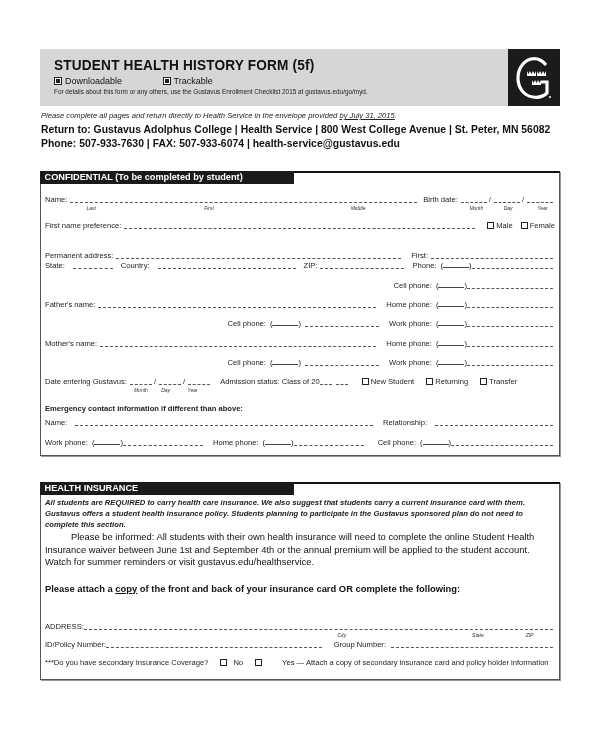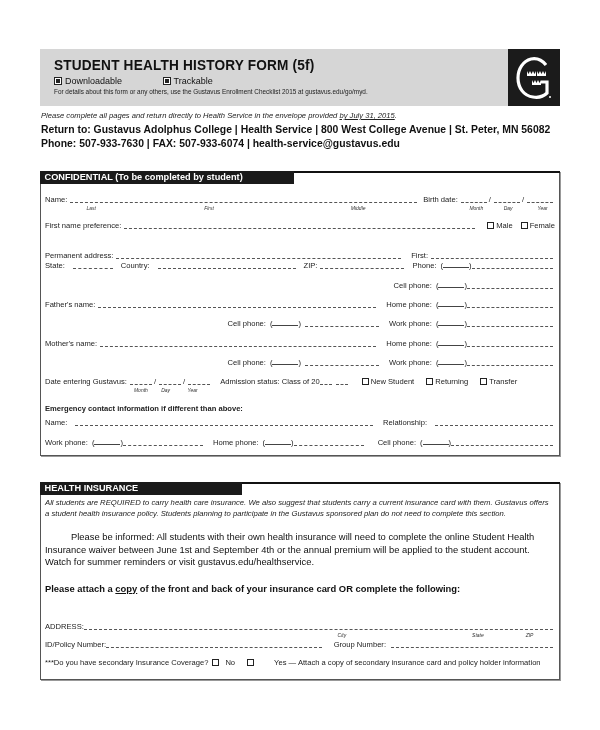--- a/index.html
+++ b/index.html
@@ -60,21 +60,21 @@
   .paren { flex: 0 0 auto; margin-left: 4px; }
   .paren .pb { display: inline-block; width: 26px; border-bottom: 1px solid #444; height: 7px; vertical-align: baseline; }
   .chk { flex: 0 0 auto; display: inline-flex; align-items: center; gap: 2px; margin-left: 10px; }
   .box { display: inline-block; width: 7px; height: 7px; border: 1px solid #222; background: #fff; }
   .bold-lbl { font-weight: bold; }
   .spacer { flex: 0 0 auto; }
 
   .para {
     position: absolute; left: 4px; right: 6px; font-family: "Liberation Sans", sans-serif;
   }
-  .para-italic { font-style: italic; font-size: 7.7px; line-height: 11px; color: #222; top: 15px; }
+  .para-italic { font-style: italic; font-size: 7.7px; line-height: 11px; color: #222; top: 15px; font-weight: bold; }
   .para-info { top: 49px; font-size: 9.4px; line-height: 12.6px; color: #111; }
   .para-info b { font-weight: normal; padding-left: 26px; }
   .para-attach { top: 101px; font-size: 9.4px; font-weight: bold; color: #111; }
   .para-attach u { text-decoration: underline; }
 </style>
 </head>
 <body>
 
 <div class="header-band">
   <div class="header-title">STUDENT HEALTH HISTORY FORM (5f)</div>
@@ -257,21 +257,21 @@
     <span class="paren"><span>(</span><span class="pb"></span><span>)</span></span>
     <span class="fixed" style="width:70px;margin-left:0"></span>
     <span class="lbl" style="margin-left:12px">Cell phone:</span>
     <span class="paren"><span>(</span><span class="pb"></span><span>)</span></span>
     <span class="blank" style="margin-left:0"></span>
   </div>
 </div>
 
 <div class="section sec2">
   <div class="section-top-line"></div>
-  <div class="section-tab" style="width:202px">HEALTH INSURANCE</div>
+  <div class="section-tab" style="width:254px">HEALTH INSURANCE</div>
 
   <div class="para para-italic">All students are REQUIRED to carry health care insurance.  We also suggest that students carry a current insurance card with them. Gustavus offers a student health insurance policy. Students planning to participate in the Gustavus sponsored plan do not need to complete this section.</div>
 
   <div class="para para-info">
     <b>Please be informed:</b><span> All students with their own health insurance will need to complete the online Student Health Insurance waiver between June 1st and September 4th or the annual premium will be applied to the student account. Watch for summer reminders or visit gustavus.edu/healthservice.</span>
   </div>
 
   <div class="para para-attach">
     <span>Please attach a </span><u>copy</u><span> of the front and back of your insurance card OR complete the following:</span>
   </div>
@@ -288,21 +288,21 @@
 
   <div class="row" style="top:158px">
     <span class="lbl">ID/Policy Number:</span>
     <span class="blank" style="margin-left:0"></span>
     <span class="lbl" style="margin-left:10px">Group Number:</span>
     <span class="fixed" style="width:162px;margin-left:5px"></span>
   </div>
 
   <div class="row" style="top:176px">
     <span class="lbl">***Do you have secondary Insurance Coverage?</span>
-    <span class="chk" style="margin-left:4px;gap:6px">
+    <span class="chk" style="margin-left:12px;gap:6px">
         <span class="box"></span>
         <span>No</span>
       </span>
     <span class="chk" style="margin-left:12px;gap:20px">
         <span class="box"></span>
         <span>Yes — Attach a copy of secondary insurance card and policy holder information</span>
       </span>
   </div>
 </div>
 

